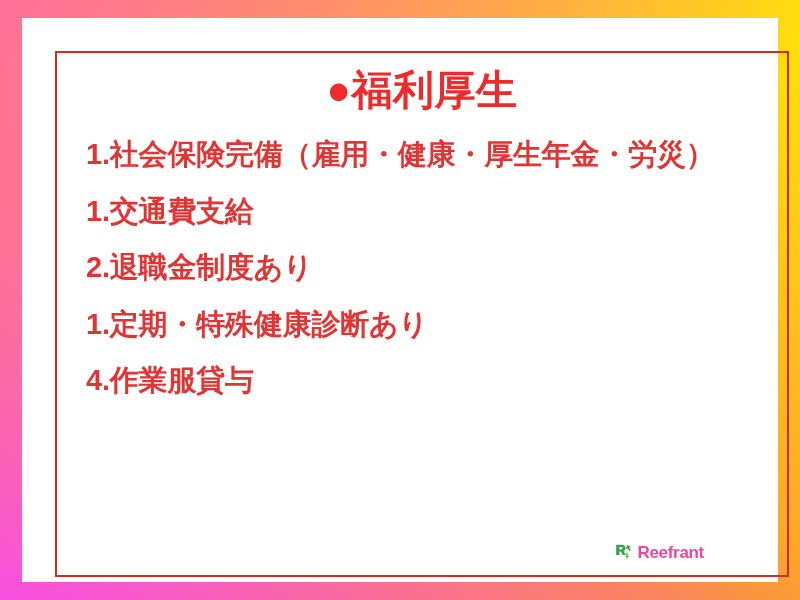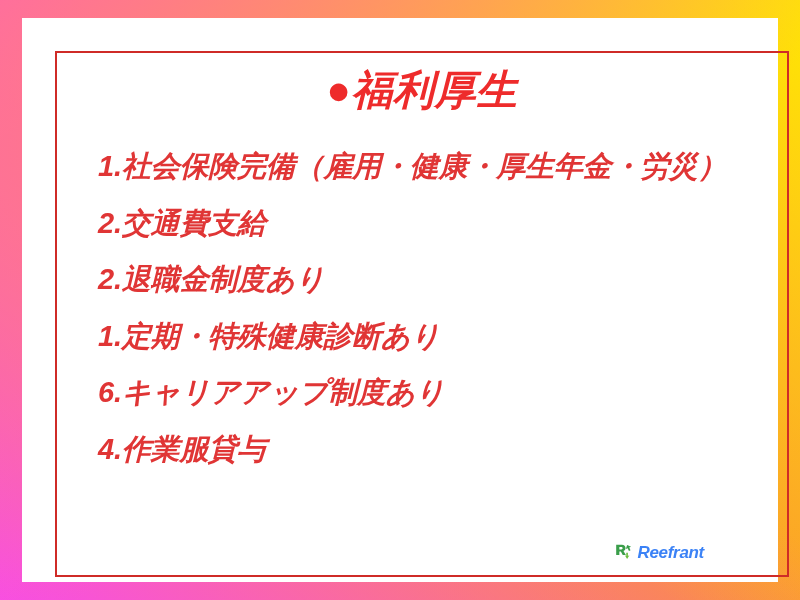--- a/index.html
+++ b/index.html
@@ -52,21 +52,20 @@
   }
 
   
   .content {
     position: absolute;
     left: 33px;
     top: 33px;
     width: 671px;
     height: 526px;
     box-sizing: border-box;
-    font-style: italic;
   }
 
   .title {
     position: absolute;
     left: 0;
     top: 17px;
     width: 734px;
     text-align: center;
     color: #ee2b2b;
     font-size: 41px;
@@ -74,21 +73,21 @@
     letter-spacing: 0.5px;
     line-height: 1.1;
     white-space: nowrap;
   }
 
   .list {
     position: absolute;
     left: 27px;
     top: 85px;
     width: 700px;
-    margin: 16px;
+    margin: 4px;
     padding: 0;
     list-style: none;
   }
 
   .list-item {
     color: #e03535;
     font-size: 29px;
     font-weight: bold;
     line-height: 1.0;
     height: 56.5px;
@@ -104,21 +103,21 @@
     display: flex;
     align-items: center;
     gap: 3px;
   }
   .logo-mark {
     width: 19px;
     height: 19px;
     display: block;
   }
   .logo-text {
-    color: #3b82f6;
+    color: #ec4899;
     font-size: 17px;
     font-weight: bold;
     letter-spacing: -0.3px;
     line-height: 1;
   }
 </style>
 </head>
 <body>
 
 <div class="slide">
@@ -126,24 +125,23 @@
   <div class="card">
 
     <div class="inner-rule"></div>
 
     <div class="content">
 
       <div class="title">●福利厚生</div>
 
       <ul class="list">
         <li class="list-item">1.社会保険完備（雇用・健康・厚生年金・労災）</li>
-        <li class="list-item">2.交通費支給</li>
+        <li class="list-item">1.交通費支給</li>
         <li class="list-item">2.退職金制度あり</li>
         <li class="list-item">1.定期・特殊健康診断あり</li>
-        <li class="list-item">6.キャリアアップ制度あり</li>
         <li class="list-item">4.作業服貸与</li>
       </ul>
 
       <div class="logo">
         <svg class="logo-mark" viewBox="0 0 24 24">
           <path d="M1.5 2.2 h7.2 c3.0 0 4.6 1.7 4.6 4.1 c0 1.9 -1.0 3.2 -2.6 3.8 l3.0 5.1 h-3.9 l-2.4 -4.5 h-1.9 v4.5 h-4.0 z M5.5 5.2 v3.0 h2.4 c1.1 0 1.7 -0.6 1.7 -1.5 c0 -0.9 -0.6 -1.5 -1.7 -1.5 z" fill="#3a9e4a"></path>
           <path d="M15.3 2.6 l5.0 2.1 l-2.3 1.0 l1.6 3.5 l-2.0 0.9 l-1.6 -3.5 l-2.3 1.0 z" fill="#3a9e4a"></path>
           <path d="M14.2 12.2 l2.1 0.0 l0.0 4.3 l1.9 -0.9 l-2.9 4.6 l-2.9 -4.6 l1.8 0.9 z" fill="#6dbf3f"></path>
         </svg>
         <span class="logo-text">Reefrant</span>

